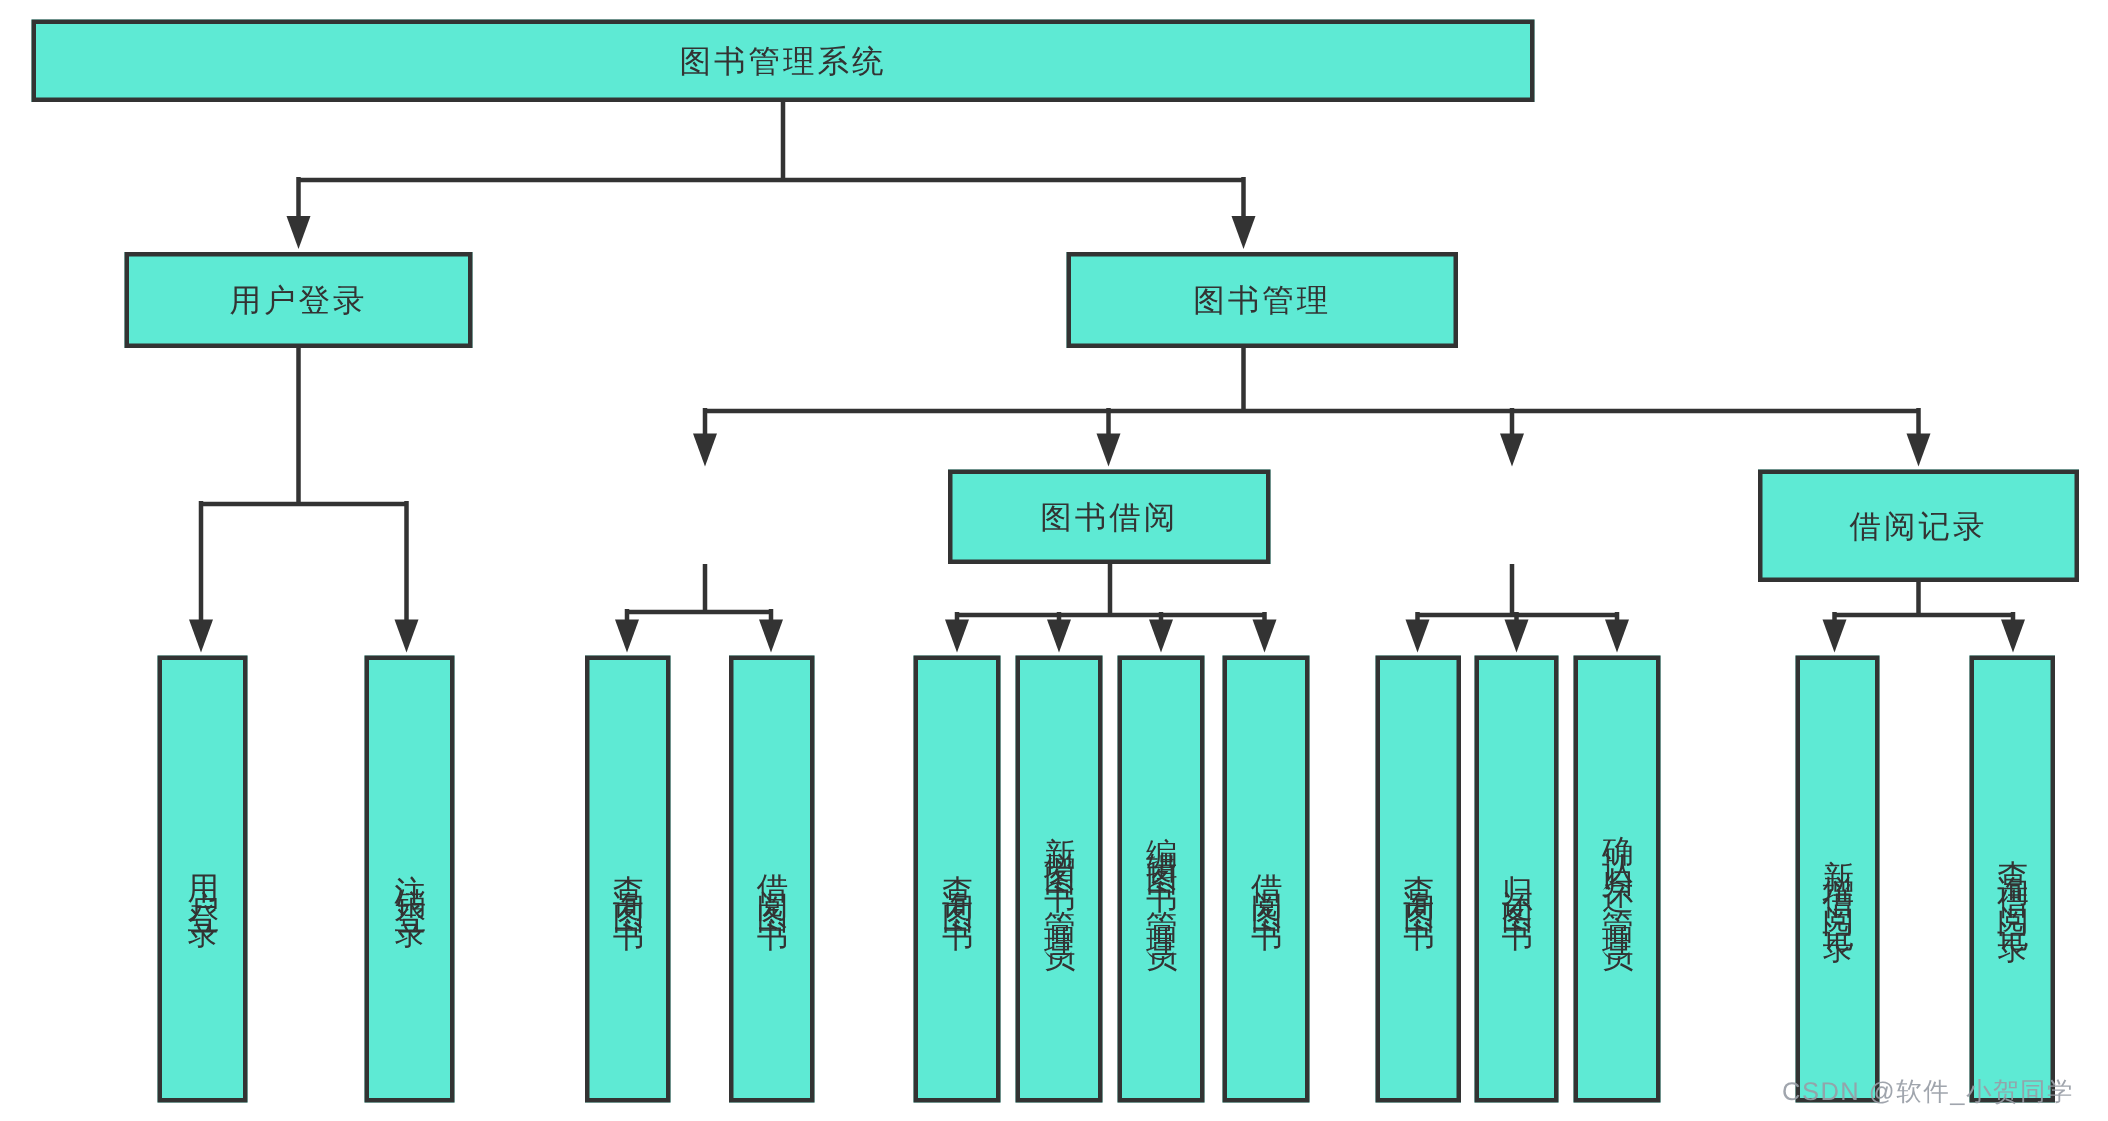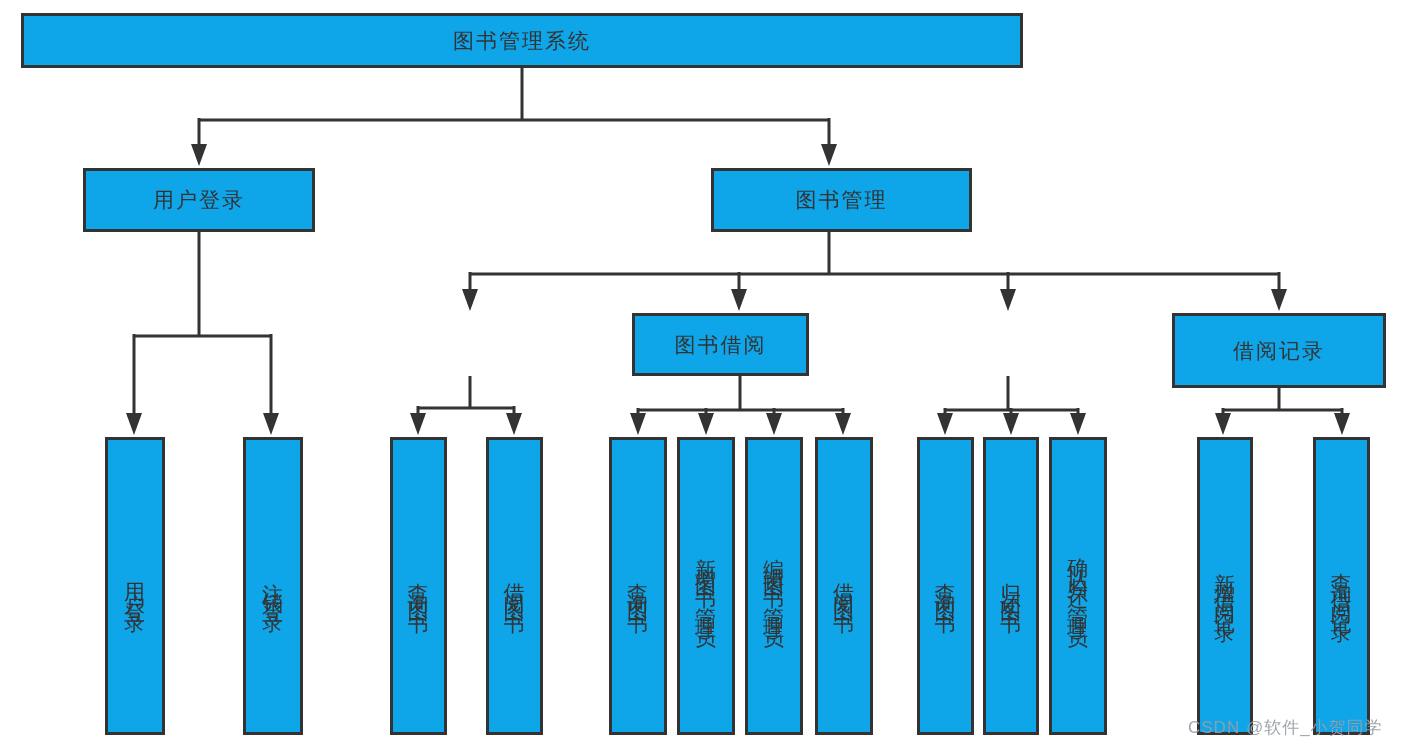--- a/index.html
+++ b/index.html
@@ -8,21 +8,21 @@
     width:1405px;height:747px;
     background:#ffffff;
     font-family:"Liberation Sans","DejaVu Sans",sans-serif;
     color:#333333;
     overflow:hidden;
   }
   .wires{position:absolute;left:0;top:0;width:1405px;height:747px;}
   .node{
     position:absolute;
     box-sizing:border-box;
-    background:#0ea5e9;
+    background:#5eead4;
     border:3px solid #333333;
     display:flex;align-items:center;justify-content:center;
   }
   .hbox span{
     font-size:21px;
     letter-spacing:2px;
     color:#333333;
     white-space:nowrap;
   }
   .vbox span{
@@ -92,21 +92,21 @@
     <span>图书管理系统</span>
   </div>
 
   <div class="node hbox" style="left:83px;top:168px;width:232px;height:64px">
     <span>用户登录</span>
   </div>
   <div class="node hbox" style="left:711px;top:168px;width:261px;height:64px">
     <span>图书管理</span>
   </div>
 
-  <div class="node hbox" style="left:632px;top:313px;width:177px;height:63px">
+  <div class="node hbox" style="left:632px;top:313px;width:215px;height:63px">
     <span>图书借阅</span>
   </div>
   <div class="node hbox" style="left:1172px;top:313px;width:214px;height:75px">
     <span>借阅记录</span>
   </div>
 
   <div class="node vbox" style="left:105px;top:437px;width:60px;height:298px">
     <span>用户登录</span>
   </div>
   <div class="node vbox" style="left:243px;top:437px;width:60px;height:298px">

